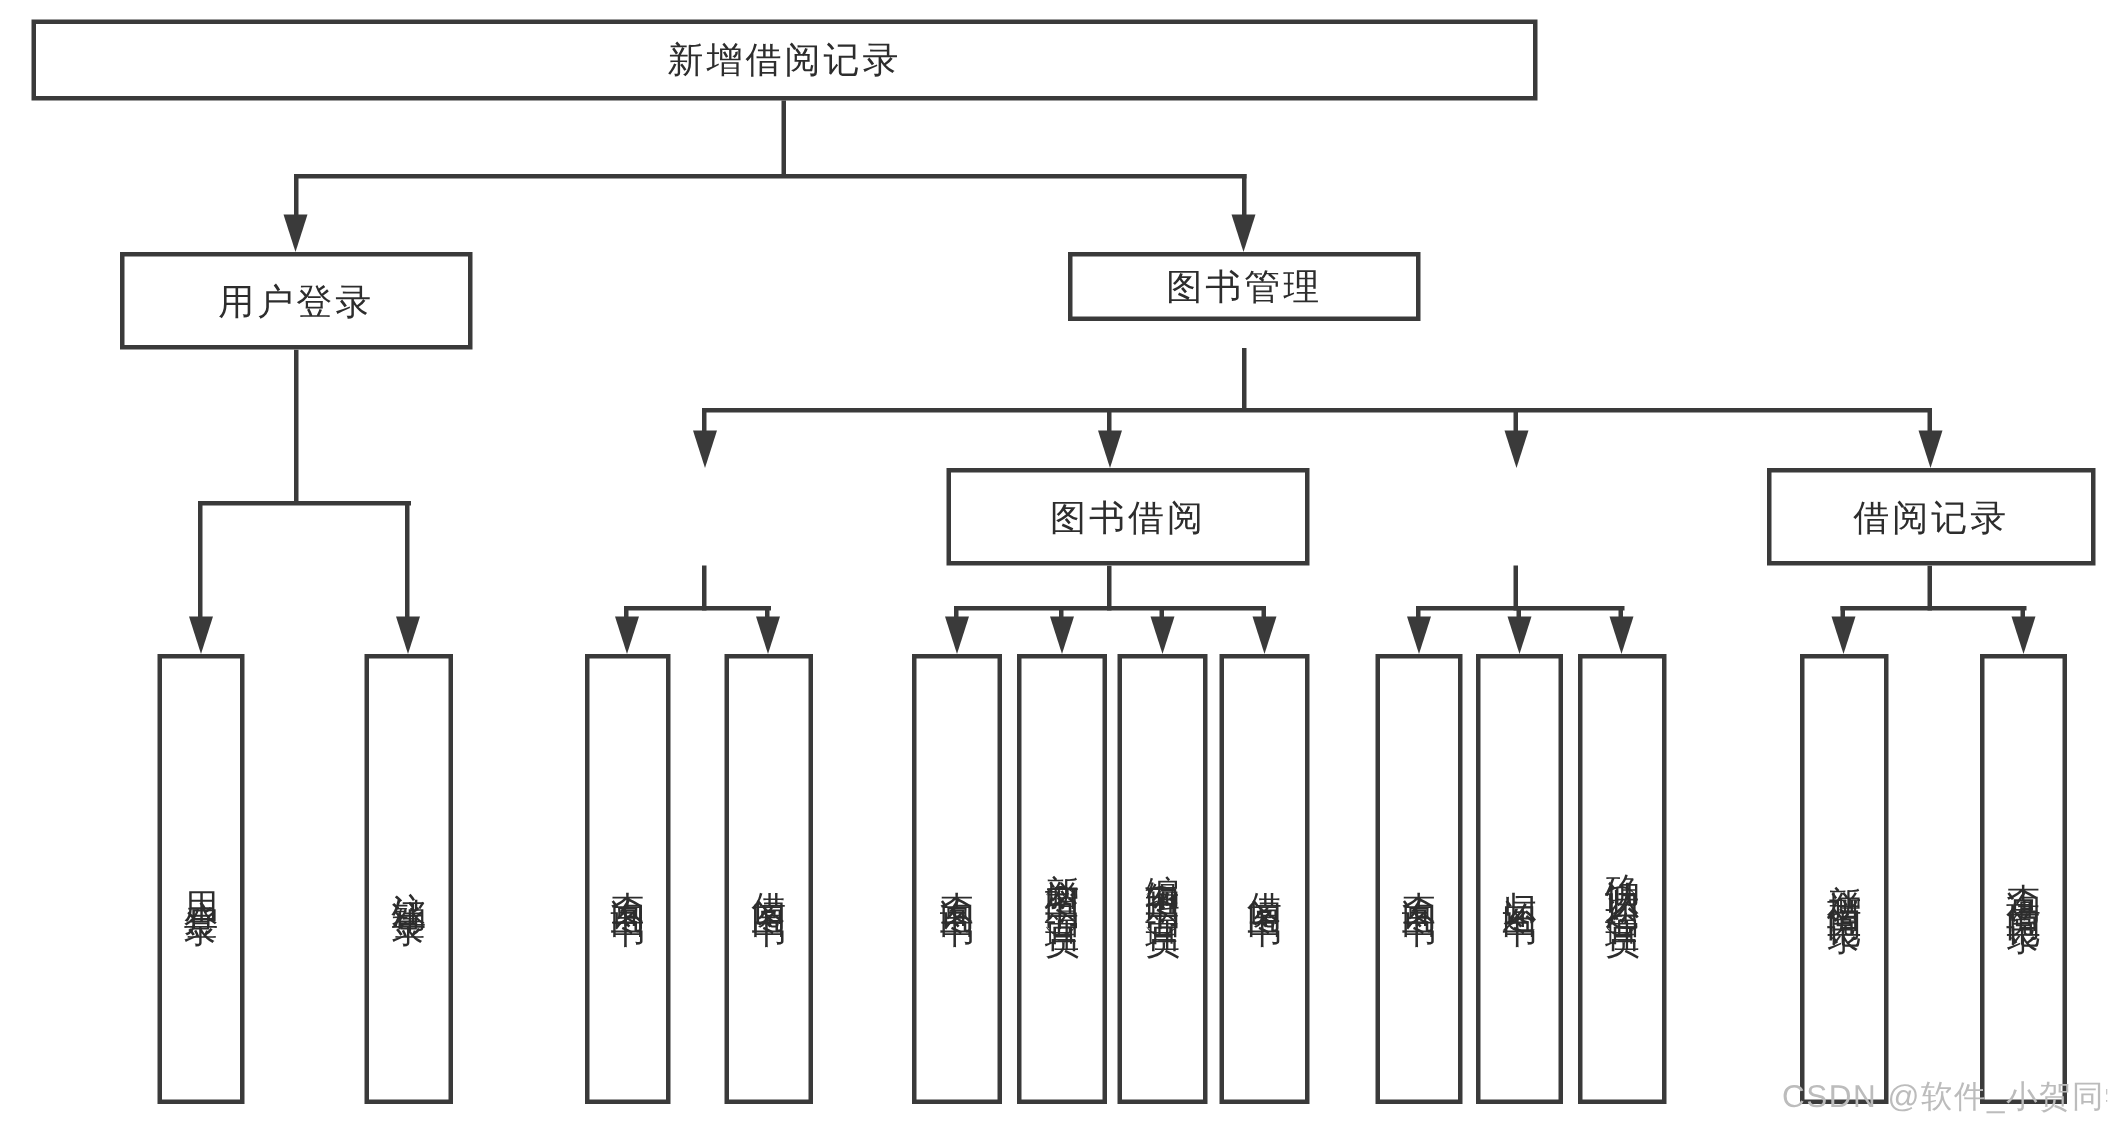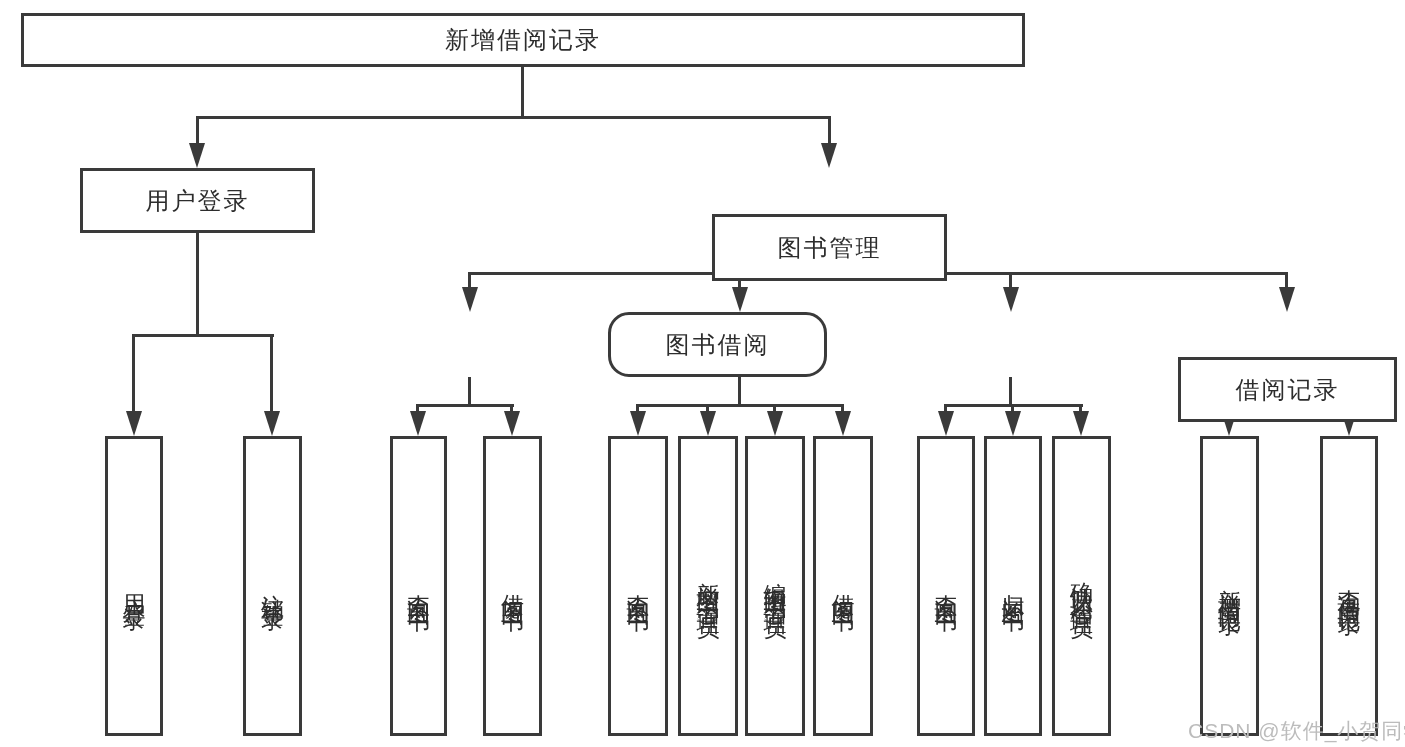--- a/index.html
+++ b/index.html
@@ -71,39 +71,39 @@
   <div class="vline" style="left:521px; top:66px; height:52px;"></div>
   <div class="hline" style="left:197px; top:116px; width:634px;"></div>
   <div class="vline" style="left:196px; top:116px; height:30px;"></div>
   <div class="arrow" style="left:189px; top:143px;"></div>
   <div class="vline" style="left:828px; top:116px; height:30px;"></div>
   <div class="arrow" style="left:821px; top:143px;"></div>
 
   <div class="box" style="left:80px; top:168px; width:235px; height:65px;">
     <span>用户登录</span>
   </div>
-  <div class="box" style="left:712px; top:168px; width:235px; height:67px;margin-top:46px;">
+  <div class="box" style="left:712px; top:168px; width:235px; height:46px;">
     <span>图书管理</span>
   </div>
 
   <div class="vline" style="left:828px; top:232px; height:42px;"></div>
   <div class="hline" style="left:469px; top:272px; width:819px;"></div>
   <div class="vline" style="left:468px; top:272px; height:18px;"></div>
   <div class="arrow" style="left:462px; top:287px;"></div>
   <div class="vline" style="left:738px; top:272px; height:18px;"></div>
   <div class="arrow" style="left:732px; top:287px;"></div>
   <div class="vline" style="left:1009px; top:272px; height:18px;"></div>
   <div class="arrow" style="left:1003px; top:287px;"></div>
   <div class="vline" style="left:1285px; top:272px; height:18px;"></div>
   <div class="arrow" style="left:1279px; top:287px;"></div>
 
-  <div class="box" style="left:608px; top:312px; width:219px; height:65px;border-radius:21px;">
+  <div class="box" style="left:631px; top:312px; width:242px; height:65px;">
     <span>图书借阅</span>
   </div>
-  <div class="box" style="left:1178px; top:312px; width:219px; height:65px;margin-top:45px;">
+  <div class="box" style="left:1178px; top:312px; width:219px; height:65px;">
     <span>借阅记录</span>
   </div>
 
   <div class="vline" style="left:196px; top:233px; height:103px;"></div>
   <div class="hline" style="left:132px; top:334px; width:142px;"></div>
   <div class="vline" style="left:132px; top:334px; height:78px;"></div>
   <div class="arrow" style="left:126px; top:411px;"></div>
   <div class="vline" style="left:270px; top:334px; height:78px;"></div>
   <div class="arrow" style="left:264px; top:411px;"></div>
 

